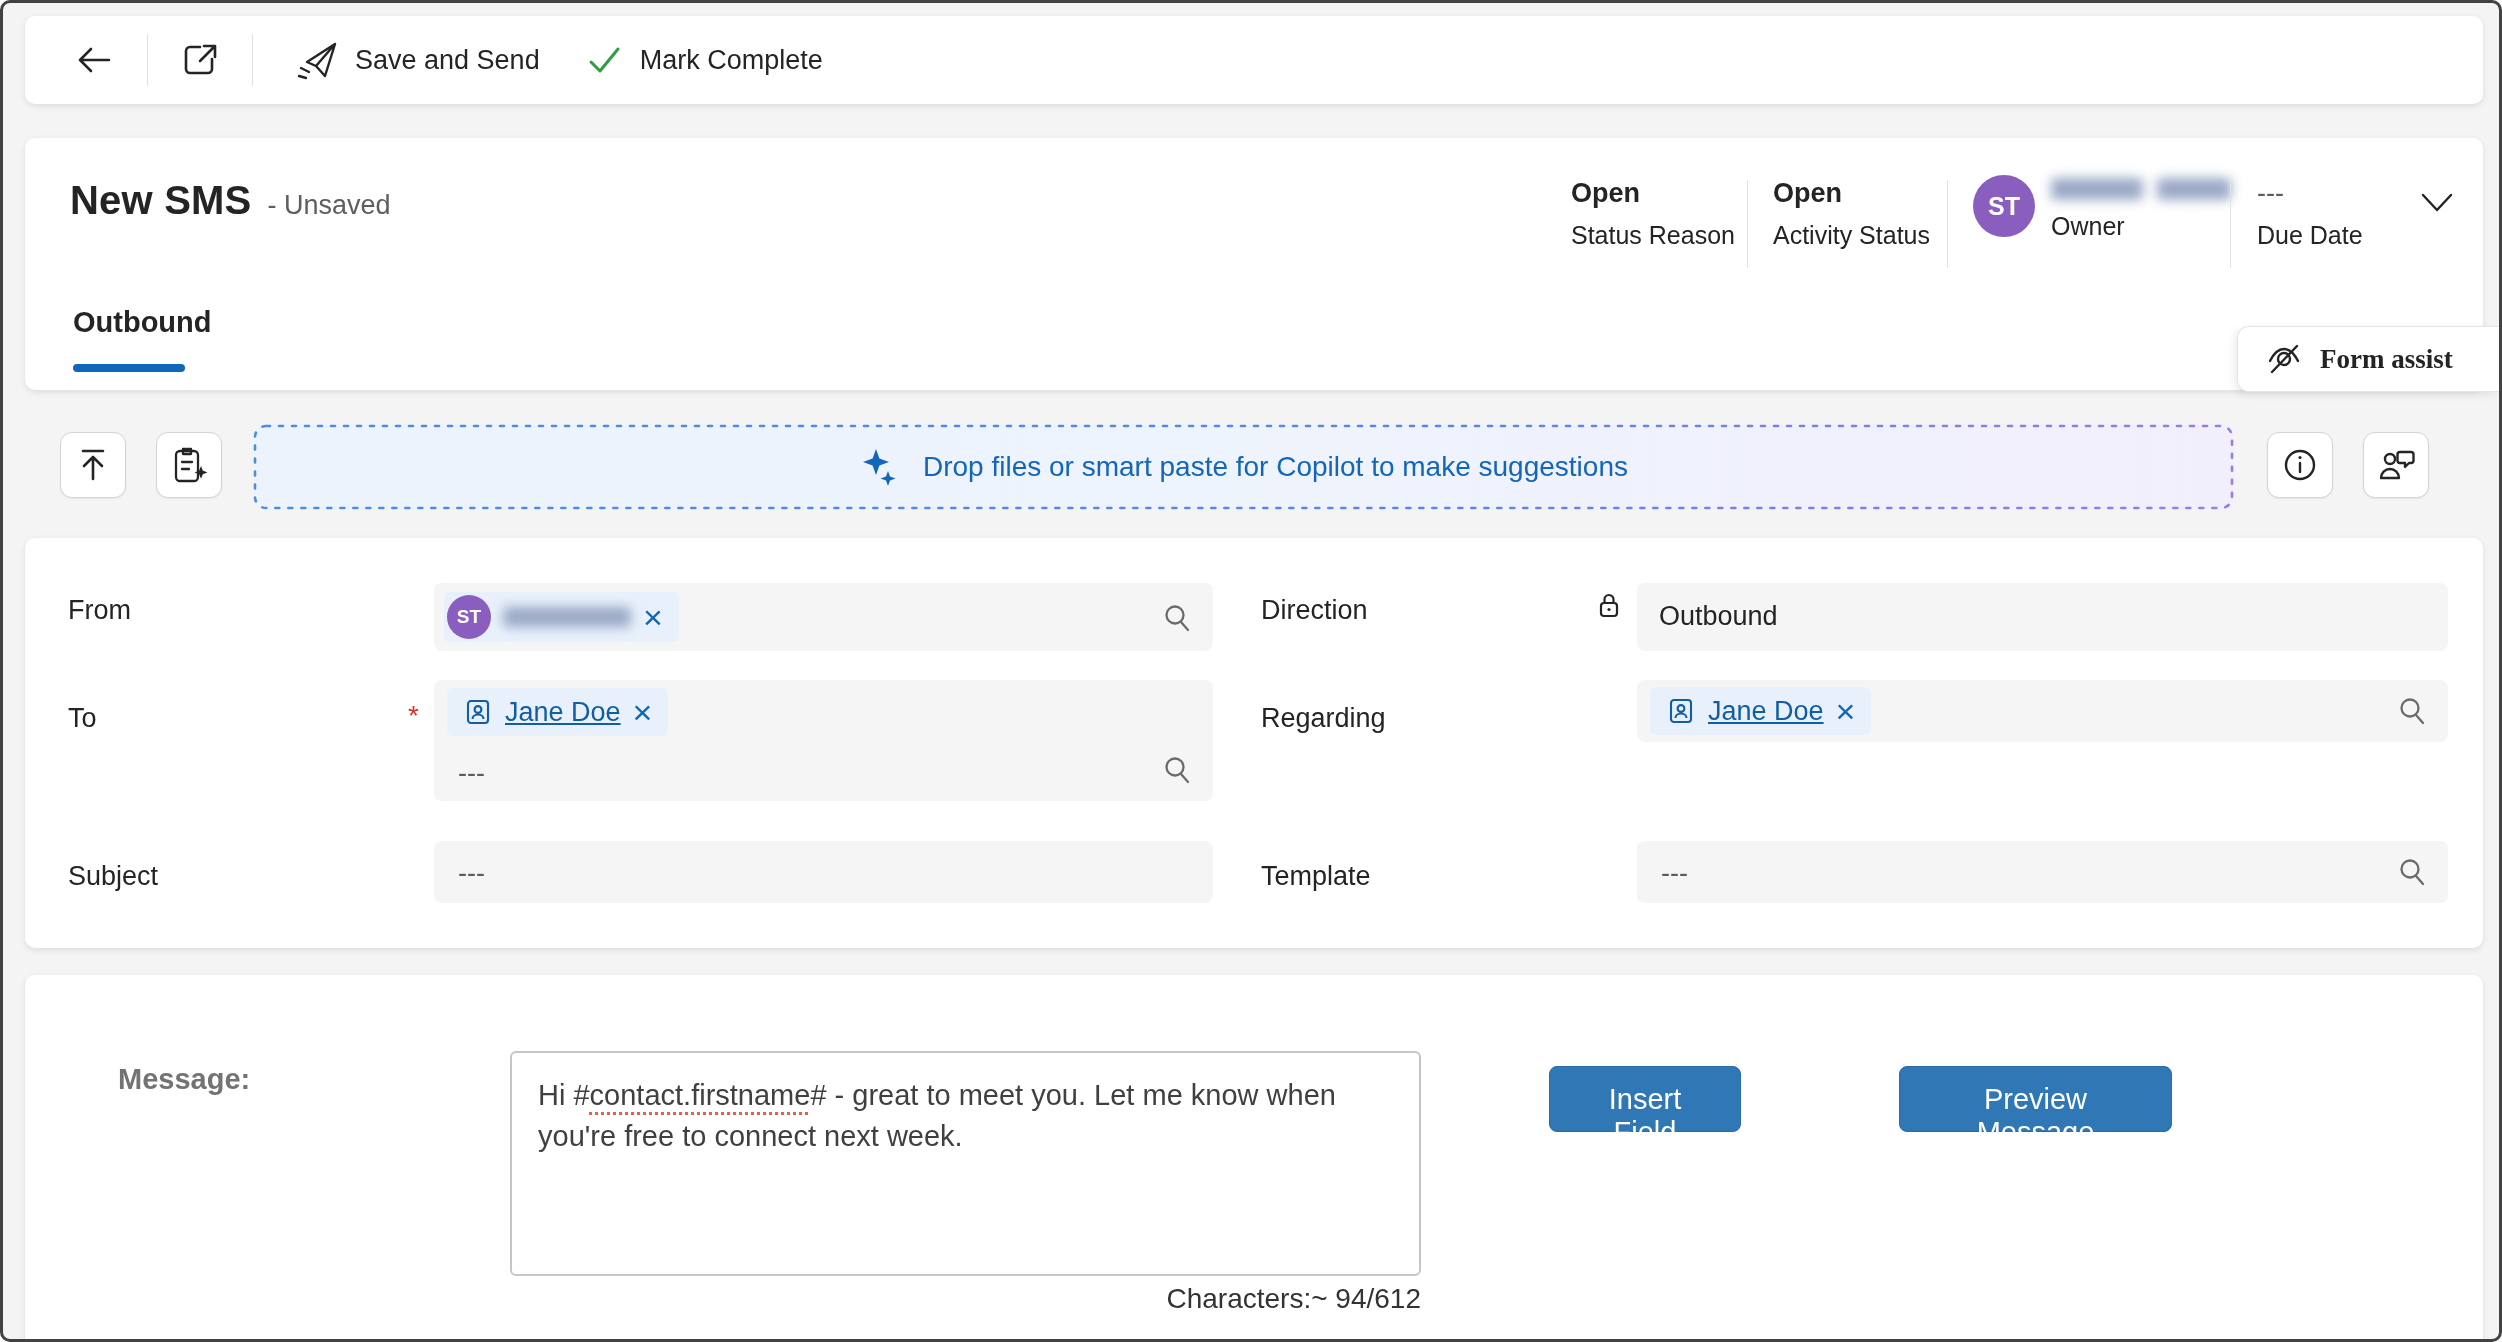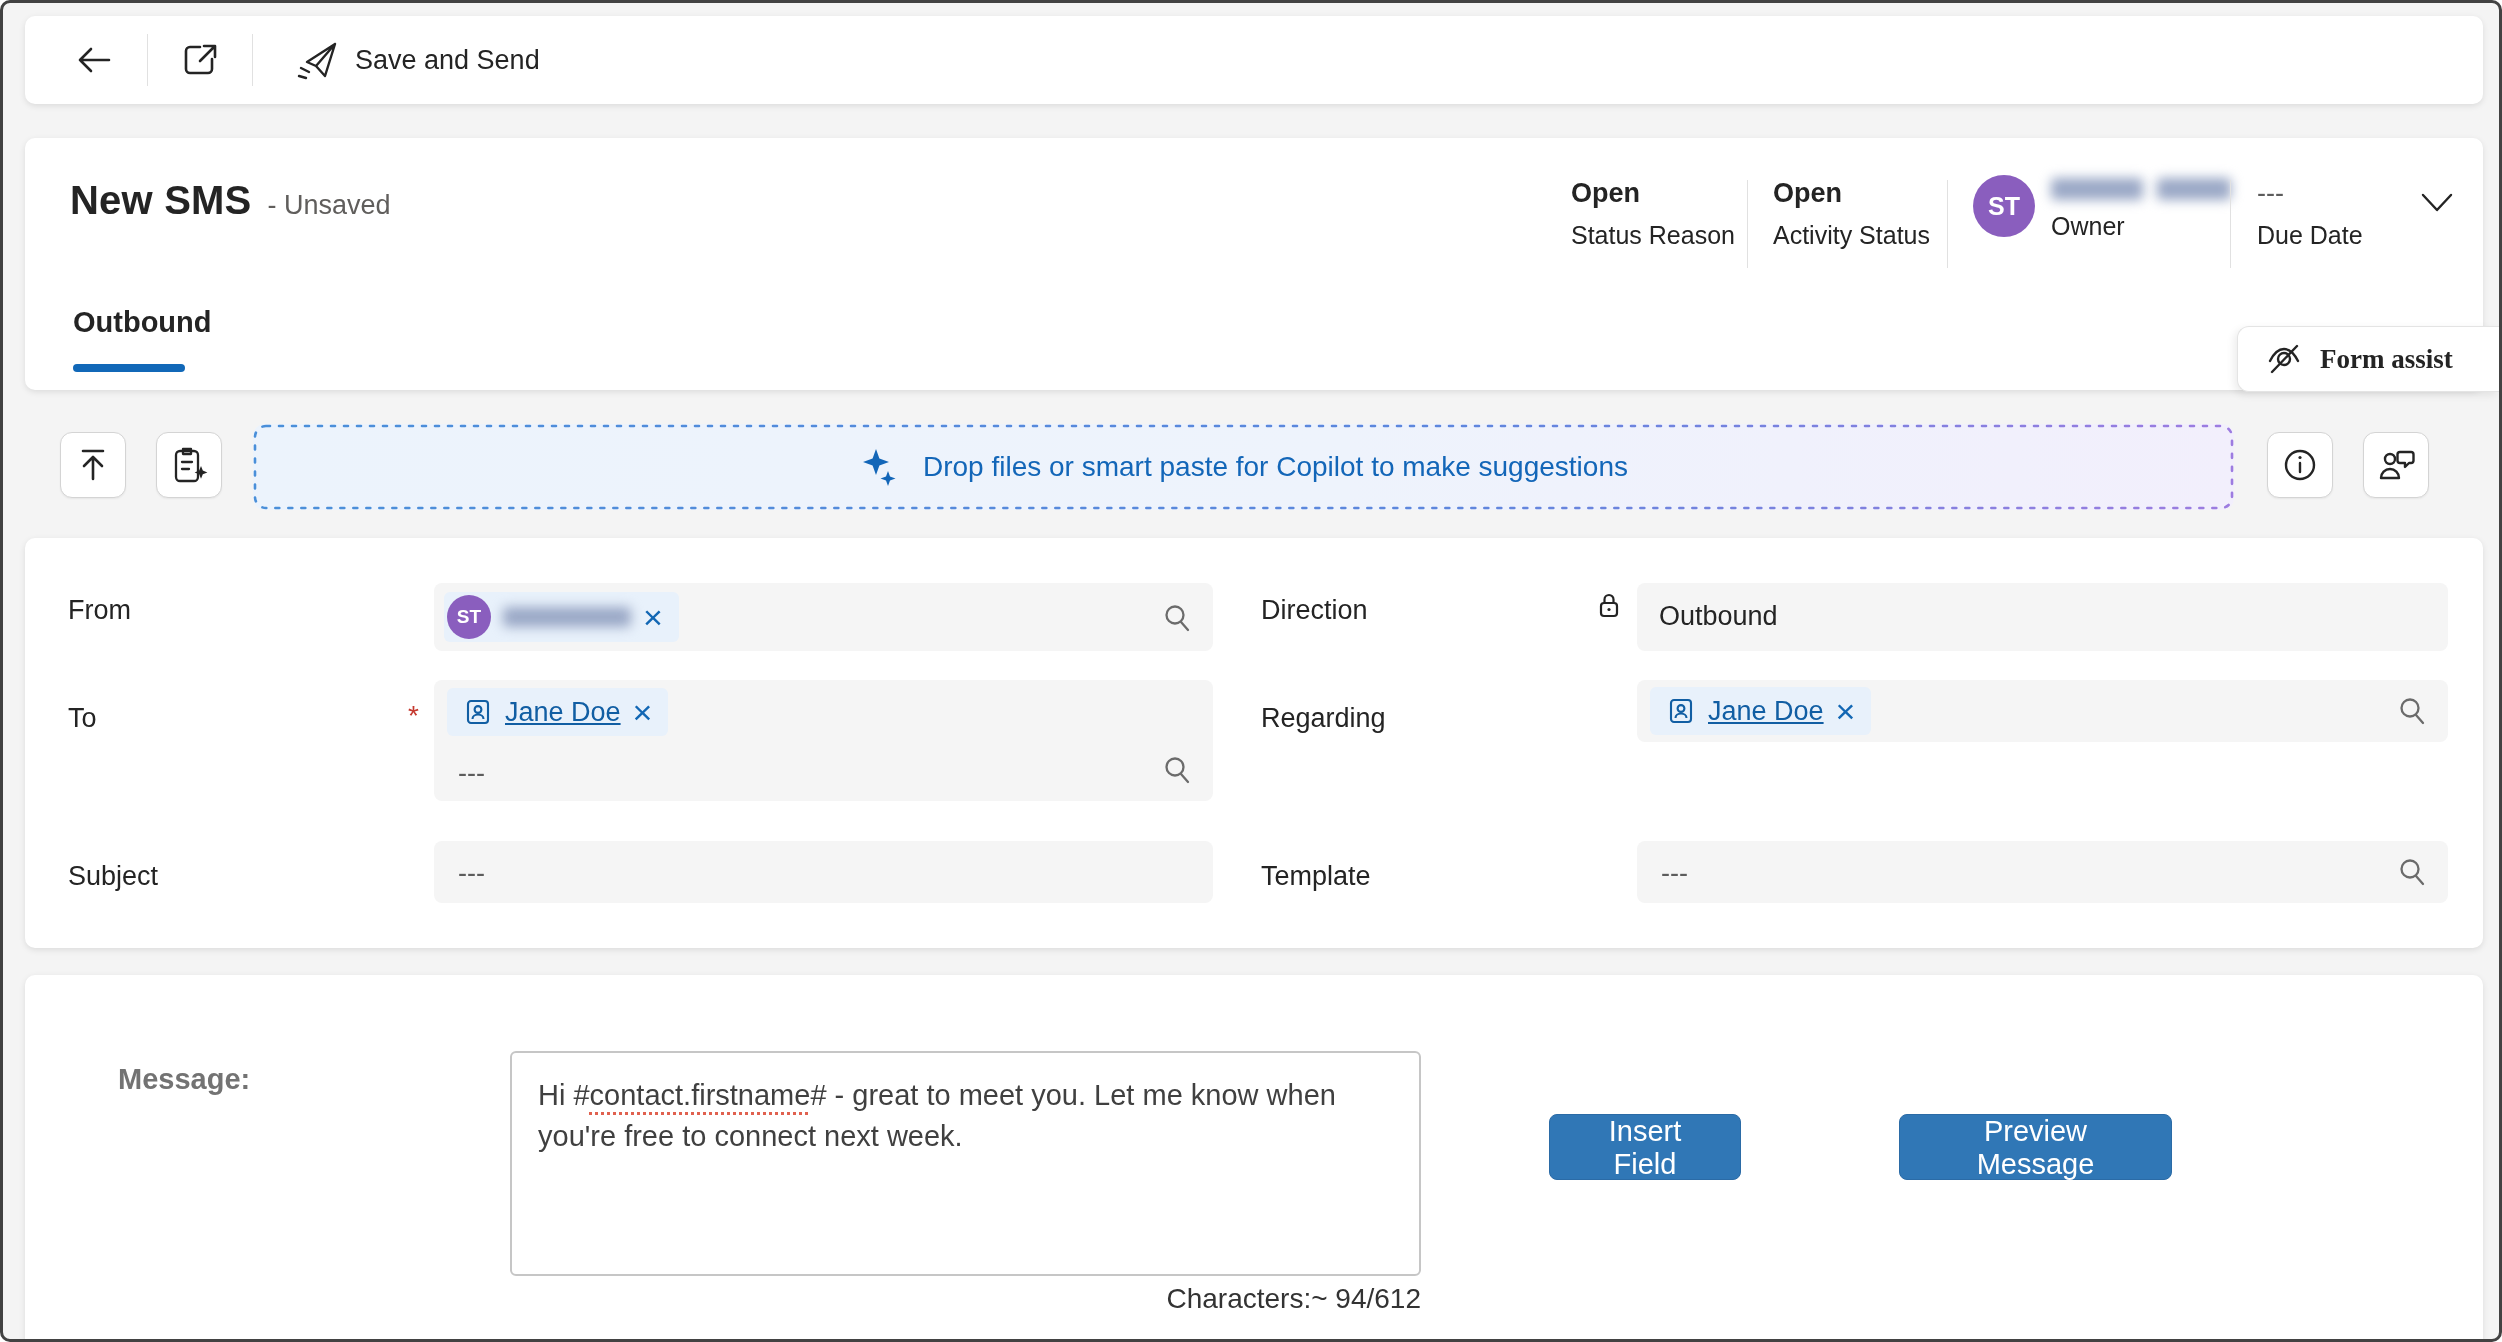--- a/index.html
+++ b/index.html
@@ -79,21 +79,21 @@
   .msg-label { position: absolute; left: 93px; top: 88px; font-size: 29px; font-weight: 700; color: #737373; }
   .msg-box { position: absolute; left: 485px; top: 76px; width: 911px; height: 225px;
     background: #fff; border: 2px solid #c6c6c6; border-radius: 6px;
     padding: 22px 26px; font-size: 29px; line-height: 1.42; color: #404040; cursor: text; }
   .misspell { text-decoration: underline dotted #e0614f; text-decoration-thickness: 3px;
     text-underline-offset: 7px; }
   .msg-counter { position: absolute; left: 485px; top: 308px; width: 911px; text-align: right;
     font-size: 28px; color: #333; }
   .blue-btn { position: absolute; top: 91px; height: 66px; background: #3077b6; color: #fff;
     border: 1px solid #2b6ba6; border-radius: 8px; font-family: inherit; font-size: 29px;
-    cursor: pointer; padding: 0 28px; margin-top: 48px; }
+    cursor: pointer; padding: 16px 28px; }
   svg { display: block; }
 </style>
 </head>
 <body>
 
 <div class="page">
 
   <div class="toolbar card">
     <button class="tb-btn icon-only">
       <span>
@@ -113,20 +113,28 @@
     </button>
     <div class="vdiv"></div>
     <button class="tb-btn">
       <span>
         <svg width="44" height="44" viewBox="0 0 44 44" fill="none" stroke="#242424" stroke-width="2.4" stroke-linecap="round" stroke-linejoin="round">
             <path d="M12 24 L40 6 L30 38 L21 28 Z M21 28 L40 6"></path>
             <path d="M6 30 L14 34 M4 38 L11 40"></path>
           </svg>
       </span>
       <span>Save and Send</span>
+    </button>
+    <button class="tb-btn">
+      <span>
+        <svg width="40" height="40" viewBox="0 0 40 40" fill="none" stroke="#2f9e44" stroke-width="3" stroke-linecap="round" stroke-linejoin="round">
+            <path d="M7 22 L16 31 L34 9"></path>
+          </svg>
+      </span>
+      <span>Mark Complete</span>
     </button>
   </div>
 
   <div class="header-card card">
     <div class="title-row">
       <span class="page-title">New SMS</span>
       <span class="title-state">- Unsaved</span>
     </div>
 
     <div class="hdr-group" style="left:1546px;">

